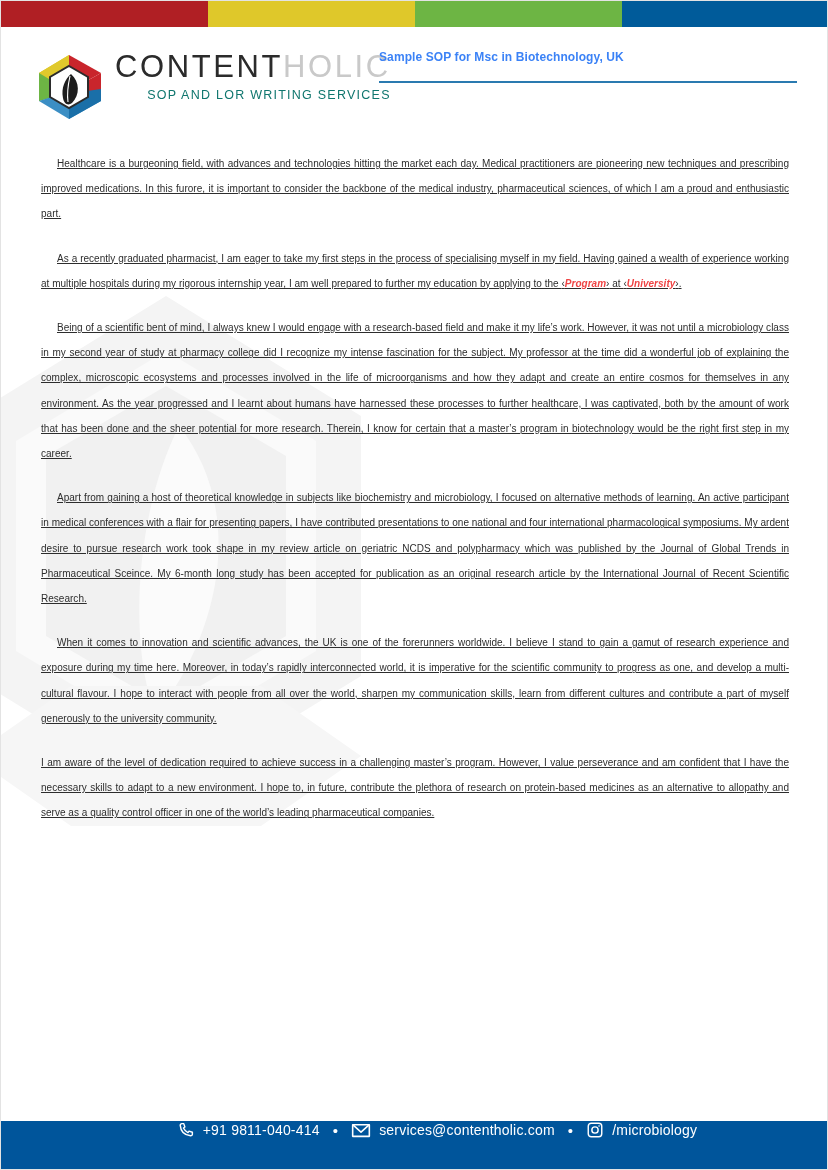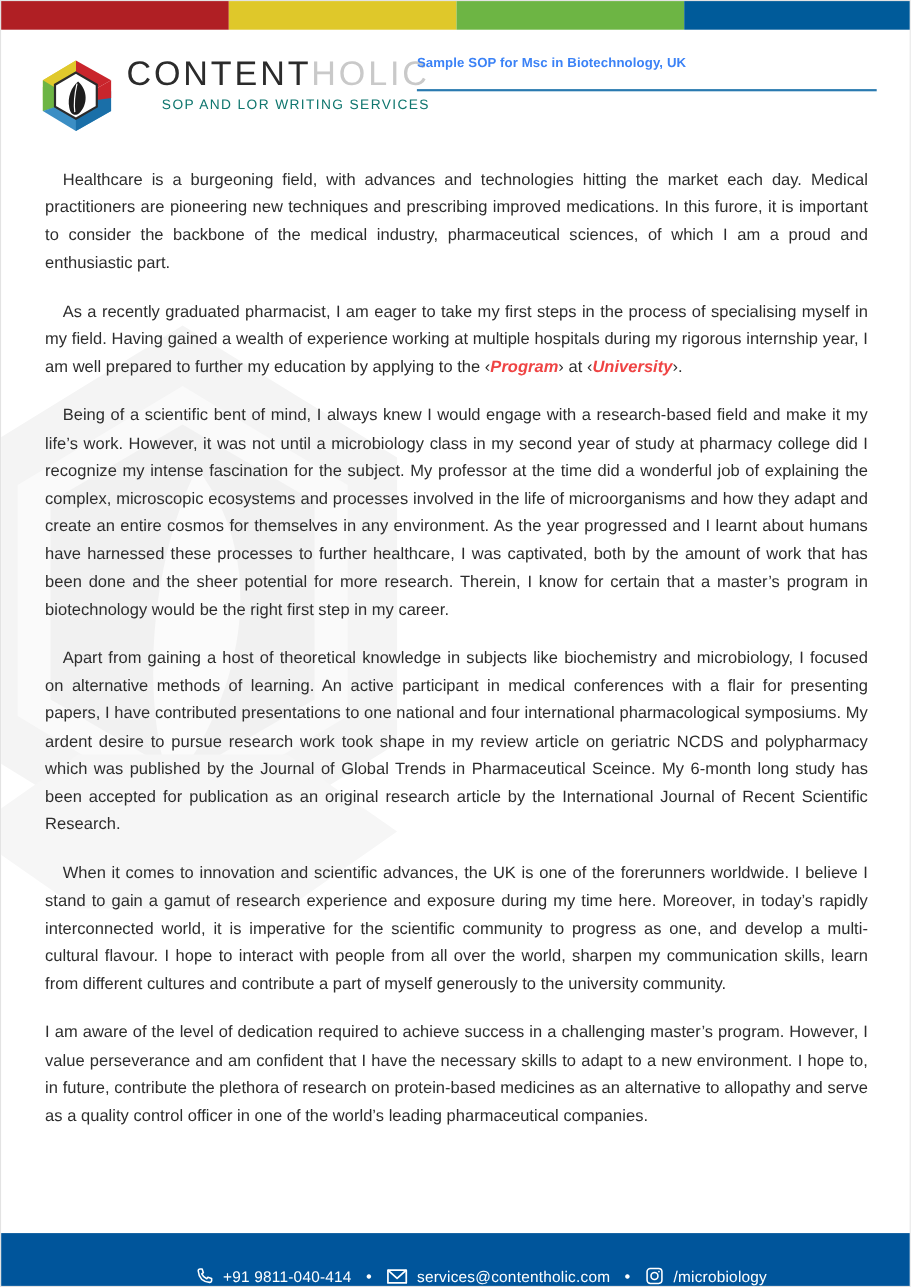--- a/index.html
+++ b/index.html
@@ -112,47 +112,48 @@
   
   .body-area {
     position: absolute;
     top: 150px;
     left: 40px;
     width: 748px;
     z-index: 3;
   }
 
   p.para {
-    font-size: 15px;
+    font-size: 10px;
     line-height: 25.2px;
     color: #2d2d2d;
     text-align: justify;
     text-justify: inter-word;
     margin-bottom: 19px;
     letter-spacing: 0.02px;
+    text-decoration: underline;
   }
   p.para.indent { text-indent: 16px; }
 
   .ph {
     color: #ef4444;
     font-style: italic;
     font-weight: bold;
   }
   .ph-br { color: #2d2d2d; font-weight: normal; font-style: normal; }
 
   
   .footer {
     position: absolute;
     left: 0;
     bottom: 0;
     width: 828px;
     height: 48px;
     background: #00559b;
     display: flex;
-    align-items: flex-end;
+    align-items: flex-start;
     justify-content: center;
     z-index: 6;
     padding-left: 44px;
   }
   .footer-inner {
     display: flex;
     align-items: center;
     color: #ffffff;
     font-size: 14px;
     letter-spacing: 0.2px;

